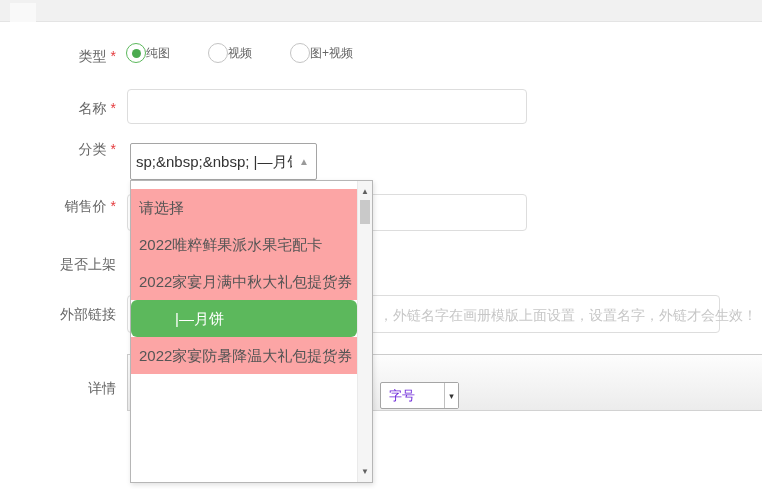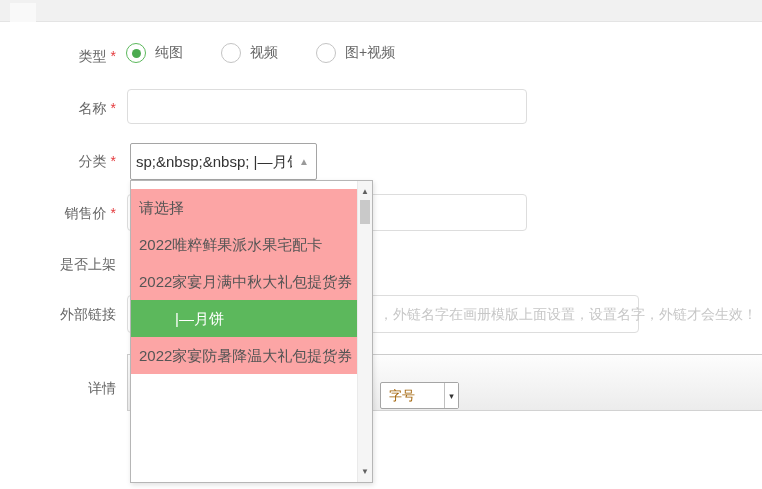--- a/index.html
+++ b/index.html
@@ -13,47 +13,47 @@
 
   
   .row-label { position:absolute; left:0; width:116px; text-align:right; font-size:14px; color:#666; white-space:nowrap; }
   .req { color:#e4393c; margin-left:4px; font-size:14px; }
 
   
   .radio-group { position:absolute; left:126px; top:43px; display:flex; align-items:center; }
   .radio { width:20px; height:20px; border-radius:50%; border:1px solid #c4c4c4; background:#fff; display:inline-flex; align-items:center; justify-content:center; }
   .radio.selected { border-color:#5cb85c; }
   .radio .dot { width:9px; height:9px; border-radius:50%; background:#4cab50; }
-  .radio-label { font-size:14px; color:#666; margin-left:9px; }
+  .radio-label { font-size:12px; color:#666; }
   .radio-item { display:flex; align-items:center; margin-right:38px; }
 
   
   .text-input { position:absolute; border:1px solid #ddd; border-radius:4px; background:#fff; font-size:14px; color:#333; padding:0 8px; }
   .input-name { left:127px; top:89px; width:400px; height:35px; }
   .input-price { left:127px; top:194px; width:400px; height:37px; }
-  .input-link { left:127px; top:295px; width:512px; height:38px;font-family:Liberation Mono, monospace; }
+  .input-link { left:127px; top:295px; width:593px; height:38px; }
   .placeholder-frag { position:absolute; left:251px; top:0; line-height:38px; font-size:14px; color:#c7c7c7; white-space:nowrap; }
 
   
   .select-box { position:absolute; left:130px; top:143px; width:187px; height:37px; border:1px solid #a5a5a5; border-radius:2px; background:#fff; }
   .select-box .sel-text { position:absolute; left:5px; top:0; right:24px; line-height:35px; font-size:15px; color:#333; white-space:nowrap; overflow:hidden; }
   .select-box .sel-caret { position:absolute; right:7px; top:12px; font-size:10px; color:#9a9a9a; }
 
   
   .editor-toolbar { position:absolute; left:127px; top:354px; width:635px; height:57px;
     background:linear-gradient(#fdfdfd,#ececec); border-top:1px solid #ccc; border-bottom:1px solid #d2d2d2; border-left:1px solid #ccc; }
   .fontsize-combo { position:absolute; left:380px; top:382px; width:79px; height:27px; background:#fff; border:1px solid #a5a5a5; border-radius:2px; display:flex; }
-  .fontsize-combo .fs-text { flex:1; line-height:25px; font-size:13px; color:#a16207; padding-left:8px; }
+  .fontsize-combo .fs-text { flex:1; line-height:25px; font-size:13px; color:#6d28d9; padding-left:8px; }
   .fontsize-combo .fs-btn { width:14px; border-left:1px solid #c0c0c0; display:flex; align-items:center; justify-content:center; font-size:9px; color:#333; background:#fff; }
 
   
   .dropdown { position:absolute; left:130px; top:180px; width:243px; height:303px; background:#fff; border:1px solid #b6b6b6; box-shadow:1px 2px 5px rgba(0,0,0,.12); z-index:20; }
   .dd-list { position:absolute; left:0; top:8px; right:15px; }
   .dd-item { height:37px; line-height:37px; padding-left:8px; font-size:15px; color:#555; white-space:nowrap; overflow:hidden; background:#fca5a5; }
-  .dd-item.indent { padding-left:44px; }
+  .dd-item.indent { padding-left:44px;border-radius:6px; }
   .dd-item.highlight { background:#5cb85c; color:#fff; }
   .dd-scrollbar { position:absolute; right:0; top:0; bottom:0; width:15px; background:#f5f5f5; border-left:1px solid #eaeaea; }
   .dd-scroll-up, .dd-scroll-down { position:absolute; left:0; width:14px; text-align:center; font-size:8px; color:#606060; }
   .dd-scroll-up { top:6px; }
   .dd-scroll-down { bottom:6px; }
   .dd-thumb { position:absolute; left:2px; top:19px; width:10px; height:24px; background:#c9c9c9; }
 </style>
 </head>
 <body>
 
@@ -81,29 +81,29 @@
       <span class="radio"></span>
       <span class="radio-label">图+视频</span>
     </span>
   </div>
 
   <div class="row-label" style="top:100px">
     <span>名称</span><span class="req">*</span>
   </div>
   <input class="text-input input-name" type="text" value="" style="">
 
-  <div class="row-label" style="top:153px">
+  <div class="row-label" style="top:141px">
     <span>分类</span><span class="req">*</span>
   </div>
   <div class="select-box">
     <span class="sel-text">sp;&amp;nbsp;&amp;nbsp; |—月饼</span>
     <span class="sel-caret">▲</span>
   </div>
 
-  <div class="row-label" style="top:205px">
+  <div class="row-label" style="top:198px">
     <span>销售价</span><span class="req">*</span>
   </div>
   <input class="text-input input-price" type="text" value="" style="">
 
   <div class="row-label" style="top:256px">
     <span>是否上架</span>
   </div>
 
   <div class="row-label" style="top:306px">
     <span>外部链接</span>

